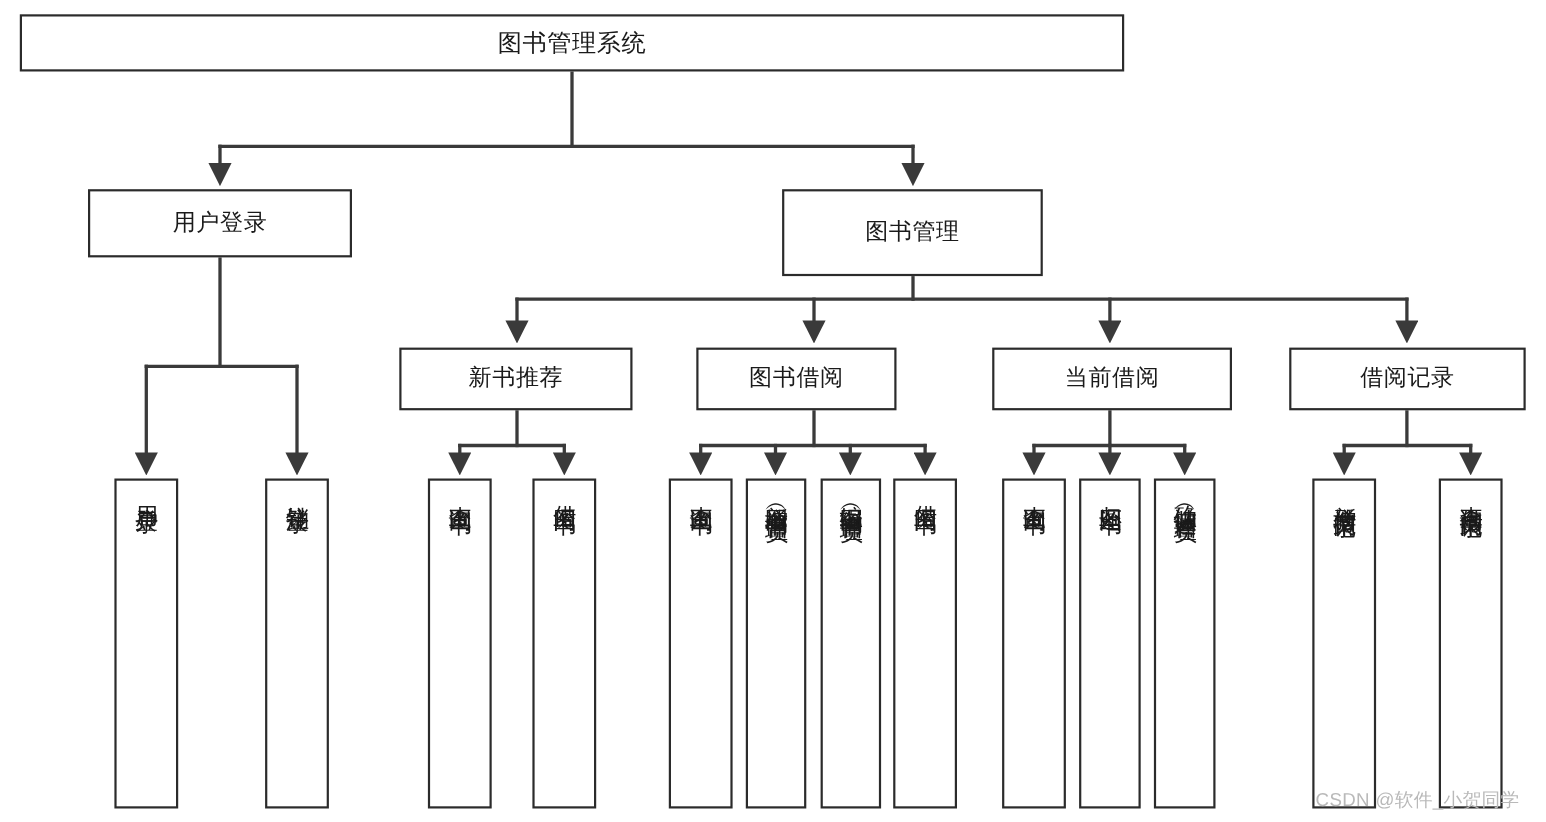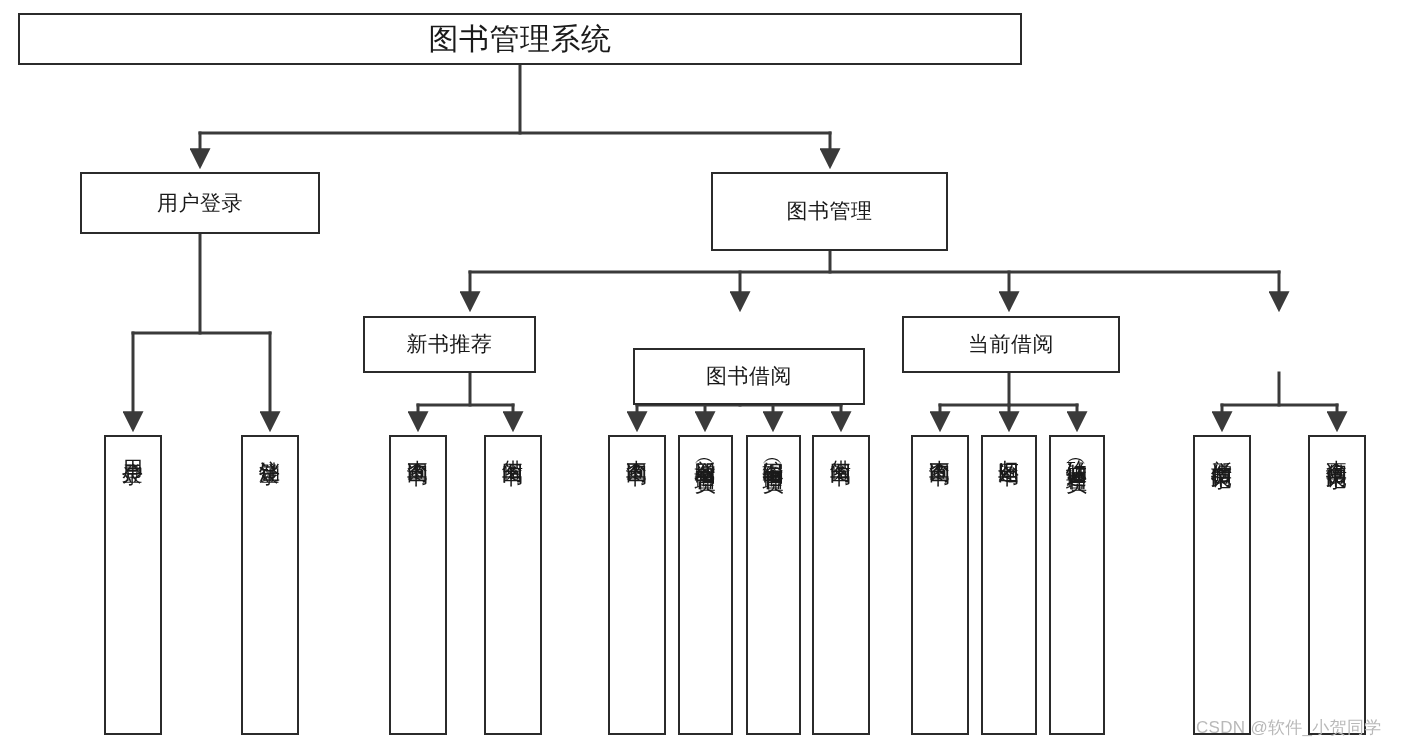--- a/index.html
+++ b/index.html
@@ -41,21 +41,21 @@
     letter-spacing: 0.5px;
     line-height: 1.18;
     text-align: center;
     white-space: nowrap;
   }
   
   .node.h .label {
     font-size: 21px;
   }
   .node.root .label {
-    font-size: 30px;
+    font-size: 22px;
   }
   
   .node.v {
     align-items: flex-start;
     justify-content: center;
     padding-top: 6px;
   }
   .node.v .label {
     writing-mode: vertical-rl;
     text-orientation: upright;
@@ -134,32 +134,35 @@
   </div>
 
   <div class="node h" style="left:80px; top:172px; width:240px; height:62px;">
     <span class="label">用户登录</span>
   </div>
 
   <div class="node h" style="left:711px; top:172px; width:237px; height:79px;">
     <span class="label">图书管理</span>
   </div>
 
-  <div class="node h" style="left:363px; top:316px; width:173px; height:57px;">
+  <div class="node h" style="left:363px; top:316px; width:212px; height:57px;">
     <span class="label">新书推荐</span>
   </div>
 
-  <div class="node h" style="left:633px; top:316px; width:232px; height:57px;margin-top:32px;">
+  <div class="node h" style="left:633px; top:316px; width:182px; height:57px;">
     <span class="label">图书借阅</span>
   </div>
 
   <div class="node h" style="left:902px; top:316px; width:218px; height:57px;">
     <span class="label">当前借阅</span>
   </div>
 
+  <div class="node h" style="left:1172px; top:316px; width:215px; height:57px;">
+    <span class="label">借阅记录</span>
+  </div>
 
   <div class="node v" style="left:104px; top:435px; width:58px; height:300px;">
     <span class="label">用户登录</span>
   </div>
 
   <div class="node v" style="left:241px; top:435px; width:58px; height:300px;">
     <span class="label">注销登录</span>
   </div>
 
   <div class="node v" style="left:389px; top:435px; width:58px; height:300px;">

